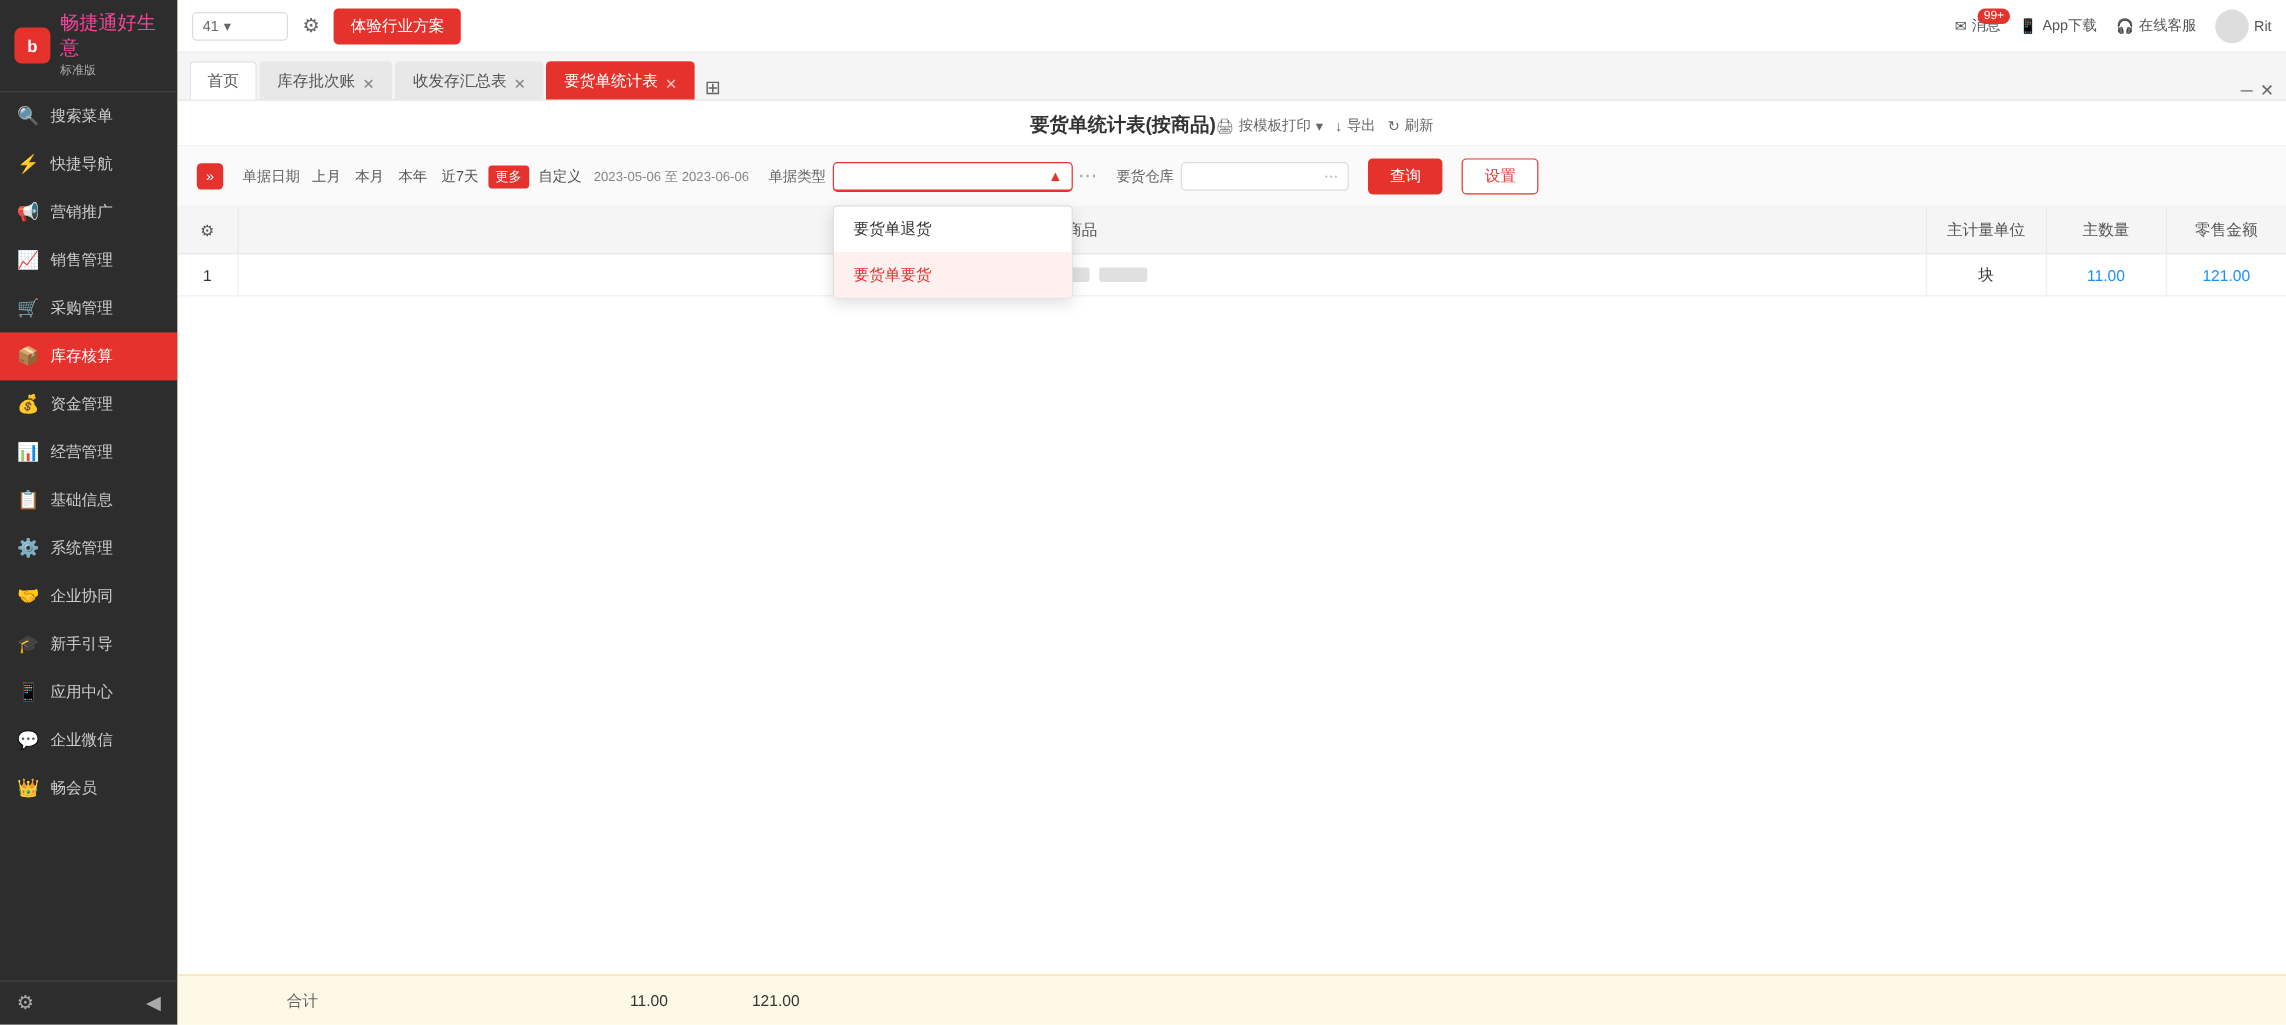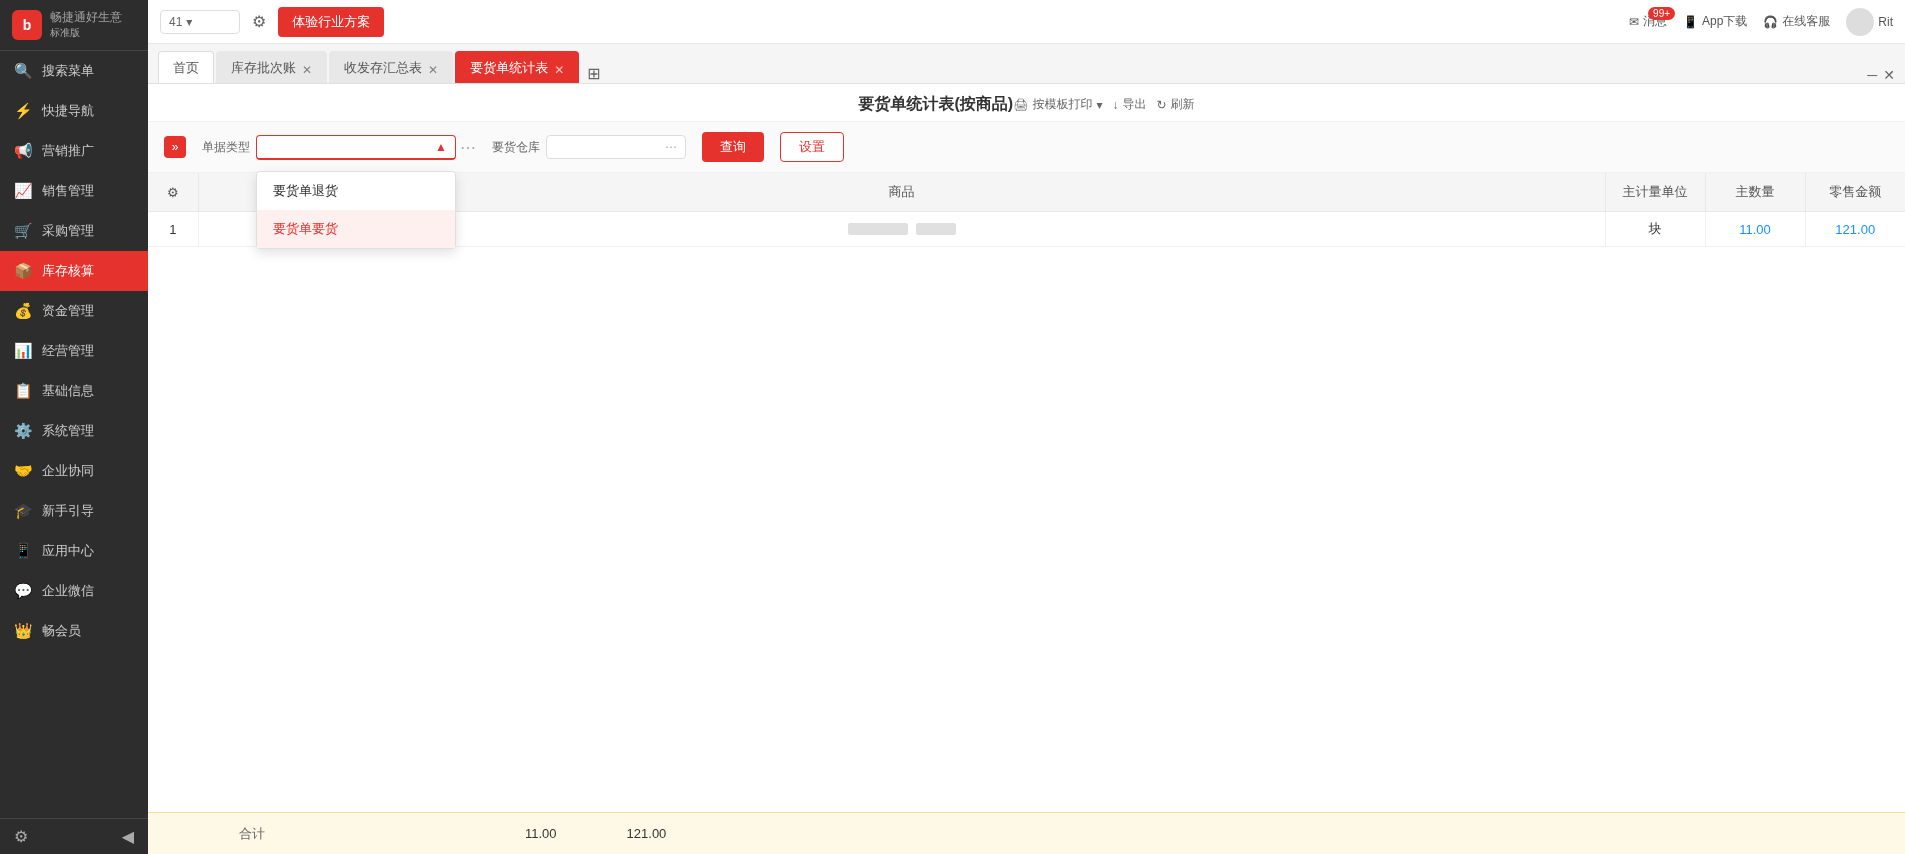--- a/index.html
+++ b/index.html
@@ -25,21 +25,21 @@
     .logo-icon {
       width: 30px;
       height: 30px;
       background: #e5322d;
       border-radius: 6px;
       display: flex; align-items: center; justify-content: center;
       color: white; font-weight: bold; font-size: 14px;
       margin-right: 8px;
       flex-shrink: 0;
     }
-    .logo-text { font-size: 12px; color: #a3a3a3; line-height: 1.3; }
+    .logo-text { font-size: 16px; color: #ec4899; line-height: 1.3; }
     .logo-sub { font-size: 10px; color: #aaa; }
 
     .sidebar-scroll {
       flex: 1;
       overflow-y: auto;
       overflow-x: hidden;
     }
     .sidebar-scroll::-webkit-scrollbar { width: 4px; }
     .sidebar-scroll::-webkit-scrollbar-thumb { background: #555; border-radius: 2px; }
 
@@ -604,20 +604,32 @@
         <div class="page-action-btn">
           <span>↻</span>
           <span>刷新</span>
         </div>
       </div>
     </div>
 
     <div class="filter-bar">
       <div class="filter-expand-btn">»</div>
 
+      <div class="filter-group">
+        <span class="filter-label">单据日期</span>
+        <div class="date-shortcuts">
+          <span class="date-shortcut">上月</span>
+          <span class="date-shortcut">本月</span>
+          <span class="date-shortcut">本年</span>
+          <span class="date-shortcut">近7天</span>
+          <span class="date-shortcut active-more">更多</span>
+          <span class="date-shortcut">自定义</span>
+        </div>
+        <span class="date-range-text">2023-05-06 至 2023-06-06</span>
+      </div>
 
       <div class="filter-group" style="position:relative;">
         <span class="filter-label">单据类型</span>
         <div class="filter-select-container">
           <div class="filter-select">
             <span></span>
             <span style="color:#e5322d;">▲</span>
           </div>
           <span class="filter-more-icon">⋯</span>
 

